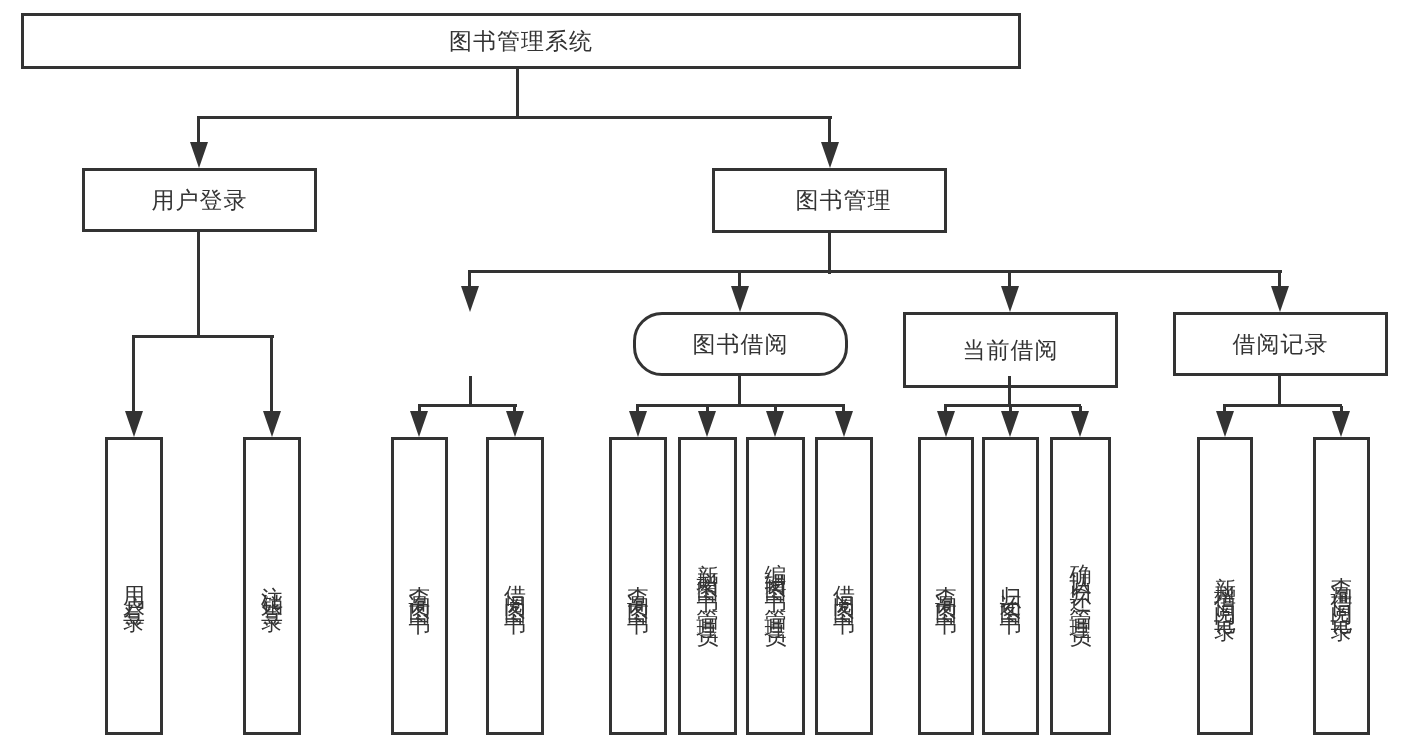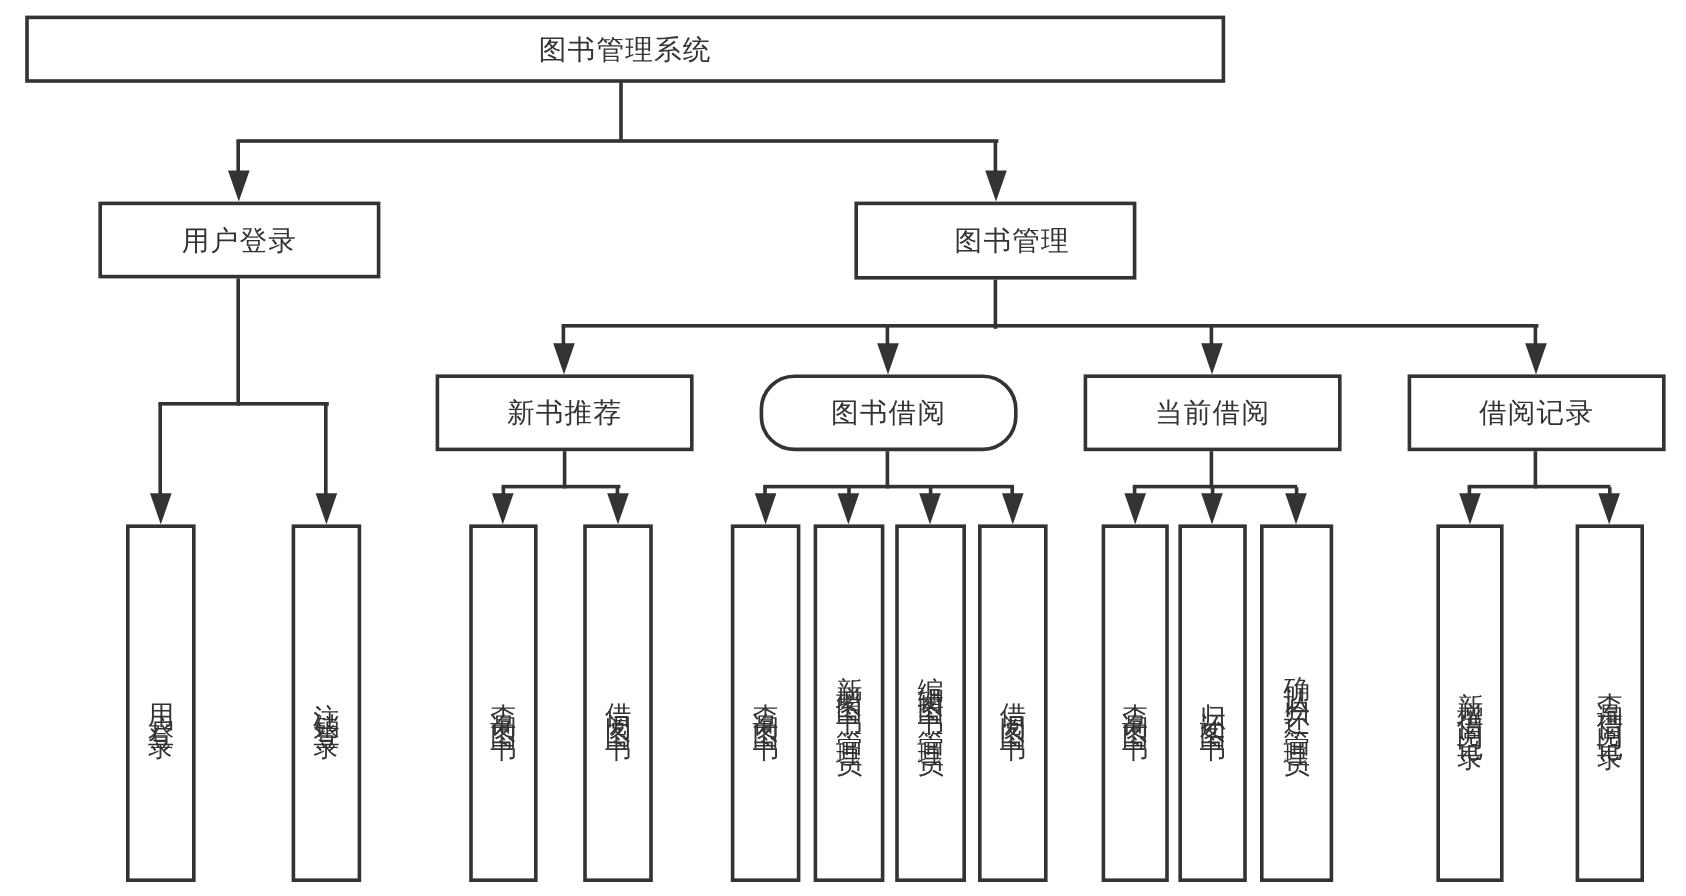--- a/index.html
+++ b/index.html
@@ -81,27 +81,24 @@
   <div class="hline" style="left:468px; top:270px; width:814px;"></div>
   <div class="vline" style="left:468px; top:272px; height:16px;"></div>
   <div class="arrow" style="left:461px; top:286px;"></div>
   <div class="vline" style="left:738px; top:272px; height:16px;"></div>
   <div class="arrow" style="left:731px; top:286px;"></div>
   <div class="vline" style="left:1008px; top:272px; height:16px;"></div>
   <div class="arrow" style="left:1001px; top:286px;"></div>
   <div class="vline" style="left:1278px; top:272px; height:16px;"></div>
   <div class="arrow" style="left:1271px; top:286px;"></div>
 
-  <div class="box hbox" style="left:363px; top:312px; width:215px; height:64px;">
-    <span>新书推荐</span>
-  </div>
   <div class="box hbox" style="left:633px; top:312px; width:215px; height:64px;border-radius:29px;">
     <span>图书借阅</span>
   </div>
-  <div class="box hbox" style="left:903px; top:312px; width:215px; height:64px;">
+  <div class="box hbox" style="left:903px; top:312px; width:215px; height:76px;">
     <span>当前借阅</span>
   </div>
   <div class="box hbox" style="left:1173px; top:312px; width:215px; height:64px;">
     <span>借阅记录</span>
   </div>
 
   <div class="vline" style="left:469px; top:376px; height:31px;"></div>
   <div class="hline" style="left:418px; top:404px; width:99px;"></div>
   <div class="vline" style="left:418px; top:406px; height:8px;"></div>
   <div class="arrow" style="left:410px; top:411px;"></div>

